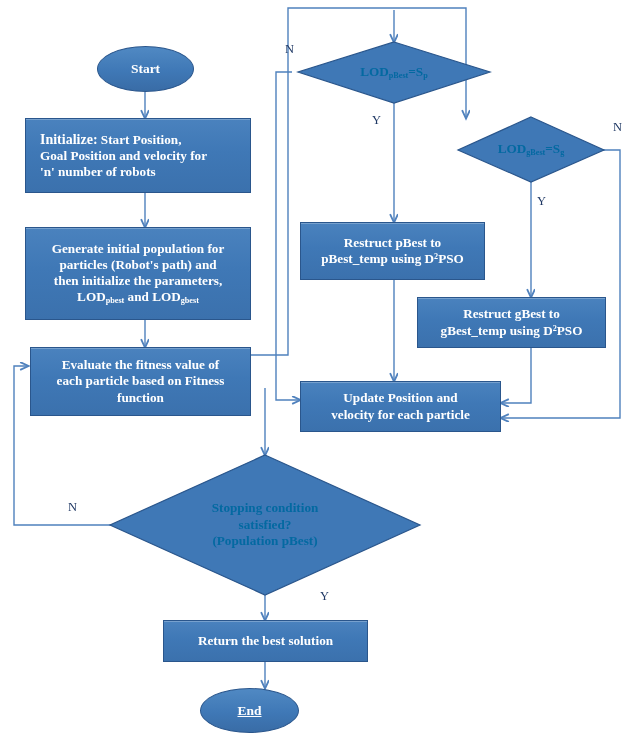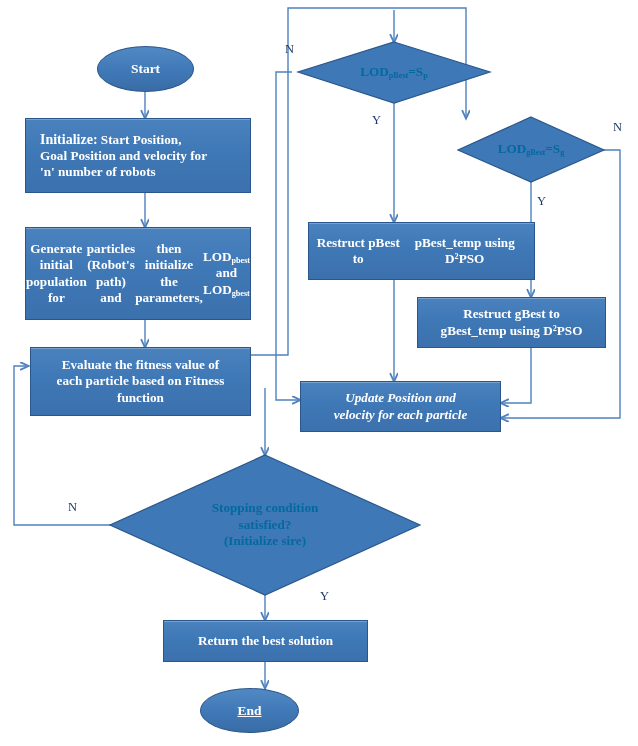--- a/index.html
+++ b/index.html
@@ -71,21 +71,21 @@
 
   <div class="node proc" style="left:25px;top:118px;width:226px;height:75px;flex-direction:column;align-items:flex-start;padding-left:14px;">
     <div style="text-align:left;">
       <span class="lbl-lg">Initialize:</span>
       <span>Start Position,</span>
     </div>
     <div style="text-align:left;">Goal Position and velocity for</div>
     <div style="text-align:left;">'n' number of robots</div>
   </div>
 
-  <div class="node proc" style="left:25px;top:227px;width:226px;height:93px;">
+  <div class="node proc" style="left:25px;top:227px;width:226px;height:93px;flex-direction:column;">
     <div>Generate initial population for</div>
     <div>particles (Robot's path) and</div>
     <div>then initialize the parameters,</div>
     <div>
       <span>LOD</span><sub>pbest</sub><span> and LOD</span><sub>gbest</sub>
     </div>
   </div>
 
   <div class="node proc" style="left:30px;top:347px;width:221px;height:69px;flex-direction:column;">
     <div>Evaluate the fitness value of</div>
@@ -98,44 +98,44 @@
       <span>LOD</span><sub>pBest</sub><span>=S</span><sub>p</sub>
     </div>
   </div>
 
   <div class="node dia" style="left:458px;top:117px;width:146px;height:65px;">
     <div class="txt">
       <span>LOD</span><sub>gBest</sub><span>=S</span><sub>g</sub>
     </div>
   </div>
 
-  <div class="node proc" style="left:308px;top:222px;width:227px;height:58px;flex-direction:row;">
+  <div class="node proc" style="left:300px;top:222px;width:185px;height:58px;flex-direction:column;">
     <div>Restruct pBest to</div>
     <div>
       <span>pBest_temp using D</span><sup>2</sup><span>PSO</span>
     </div>
   </div>
 
   <div class="node proc" style="left:417px;top:297px;width:189px;height:51px;flex-direction:column;">
     <div>Restruct gBest to</div>
     <div>
       <span>gBest_temp using D</span><sup>2</sup><span>PSO</span>
     </div>
   </div>
 
-  <div class="node proc" style="left:300px;top:381px;width:201px;height:51px;flex-direction:column;font-style:italic;">
+  <div class="node proc" style="left:300px;top:381px;width:201px;height:51px;flex-direction:column;">
     <div>Update Position and</div>
     <div>velocity for each particle</div>
   </div>
 
   <div class="node dia" style="left:110px;top:455px;width:310px;height:140px;">
     <div class="txt">
       <div>Stopping condition</div>
       <div>satisfied?</div>
-      <div>(Initialize sire)</div>
+      <div>(Population pBest)</div>
     </div>
   </div>
 
   <div class="node proc" style="left:163px;top:620px;width:205px;height:42px;">
     <span>Return the best solution</span>
   </div>
 
   <div class="node term" style="left:200px;top:688px;width:99px;height:45px;text-decoration:underline;">
     <span>End</span>
   </div>

